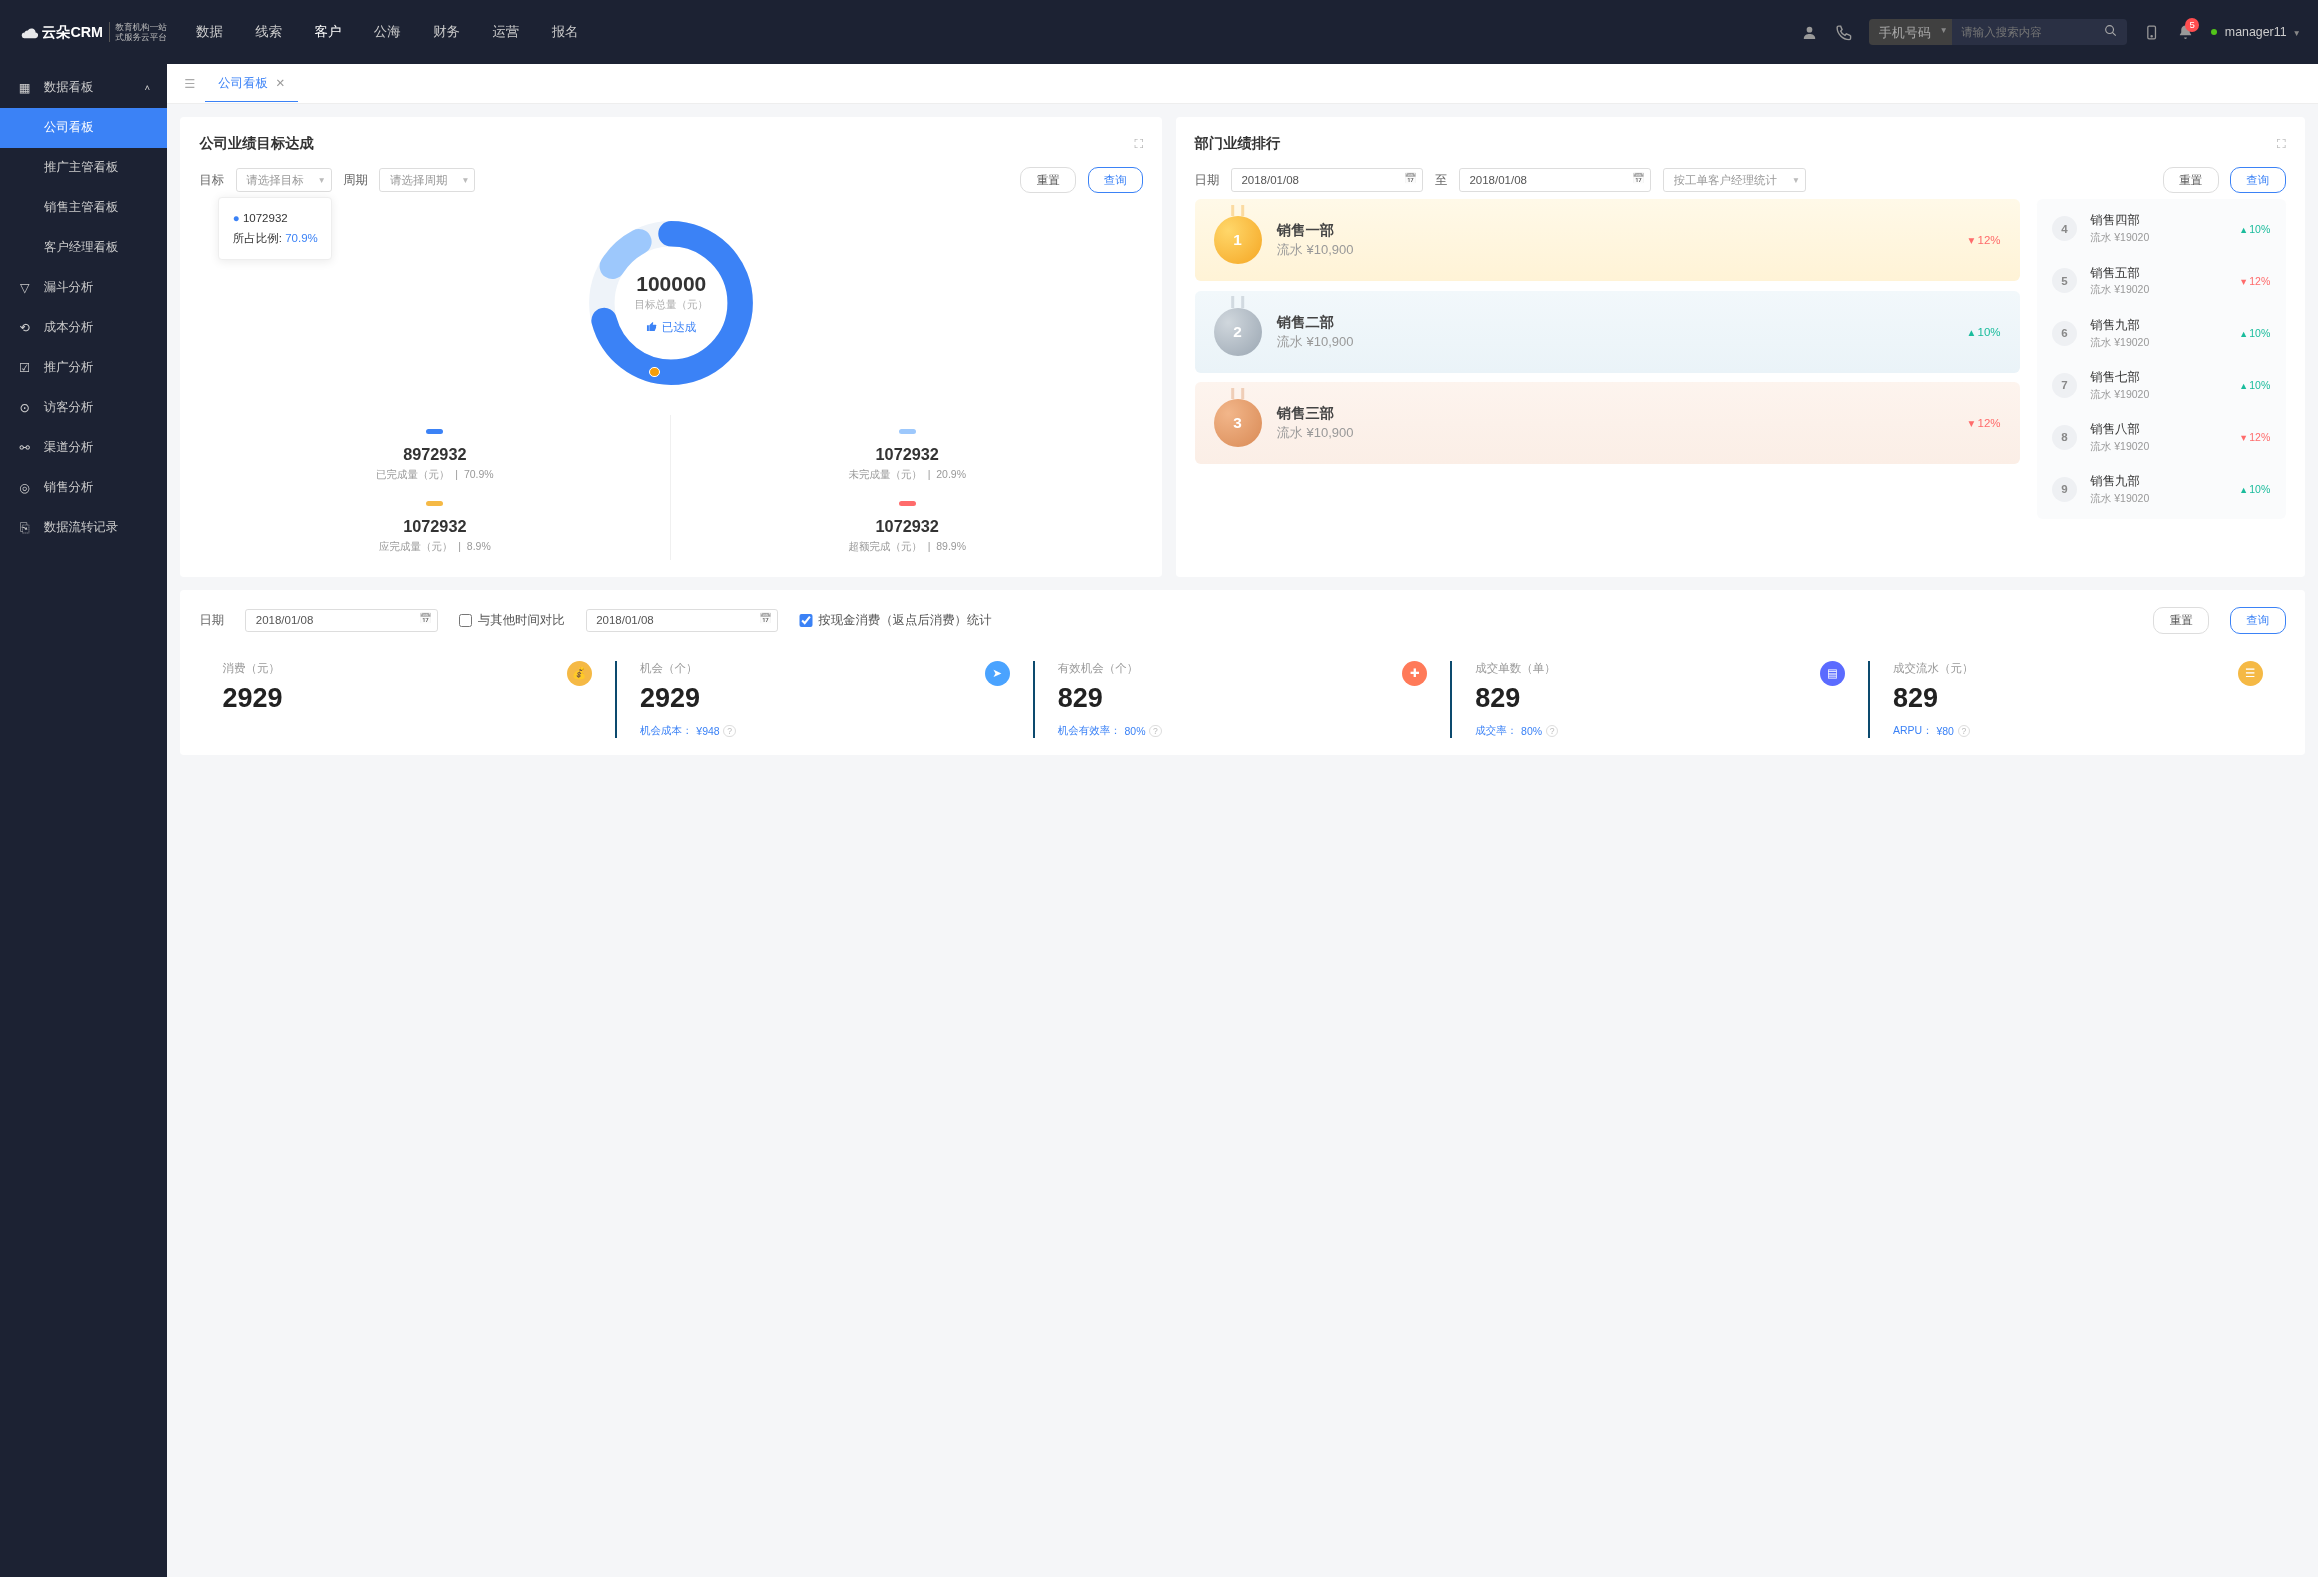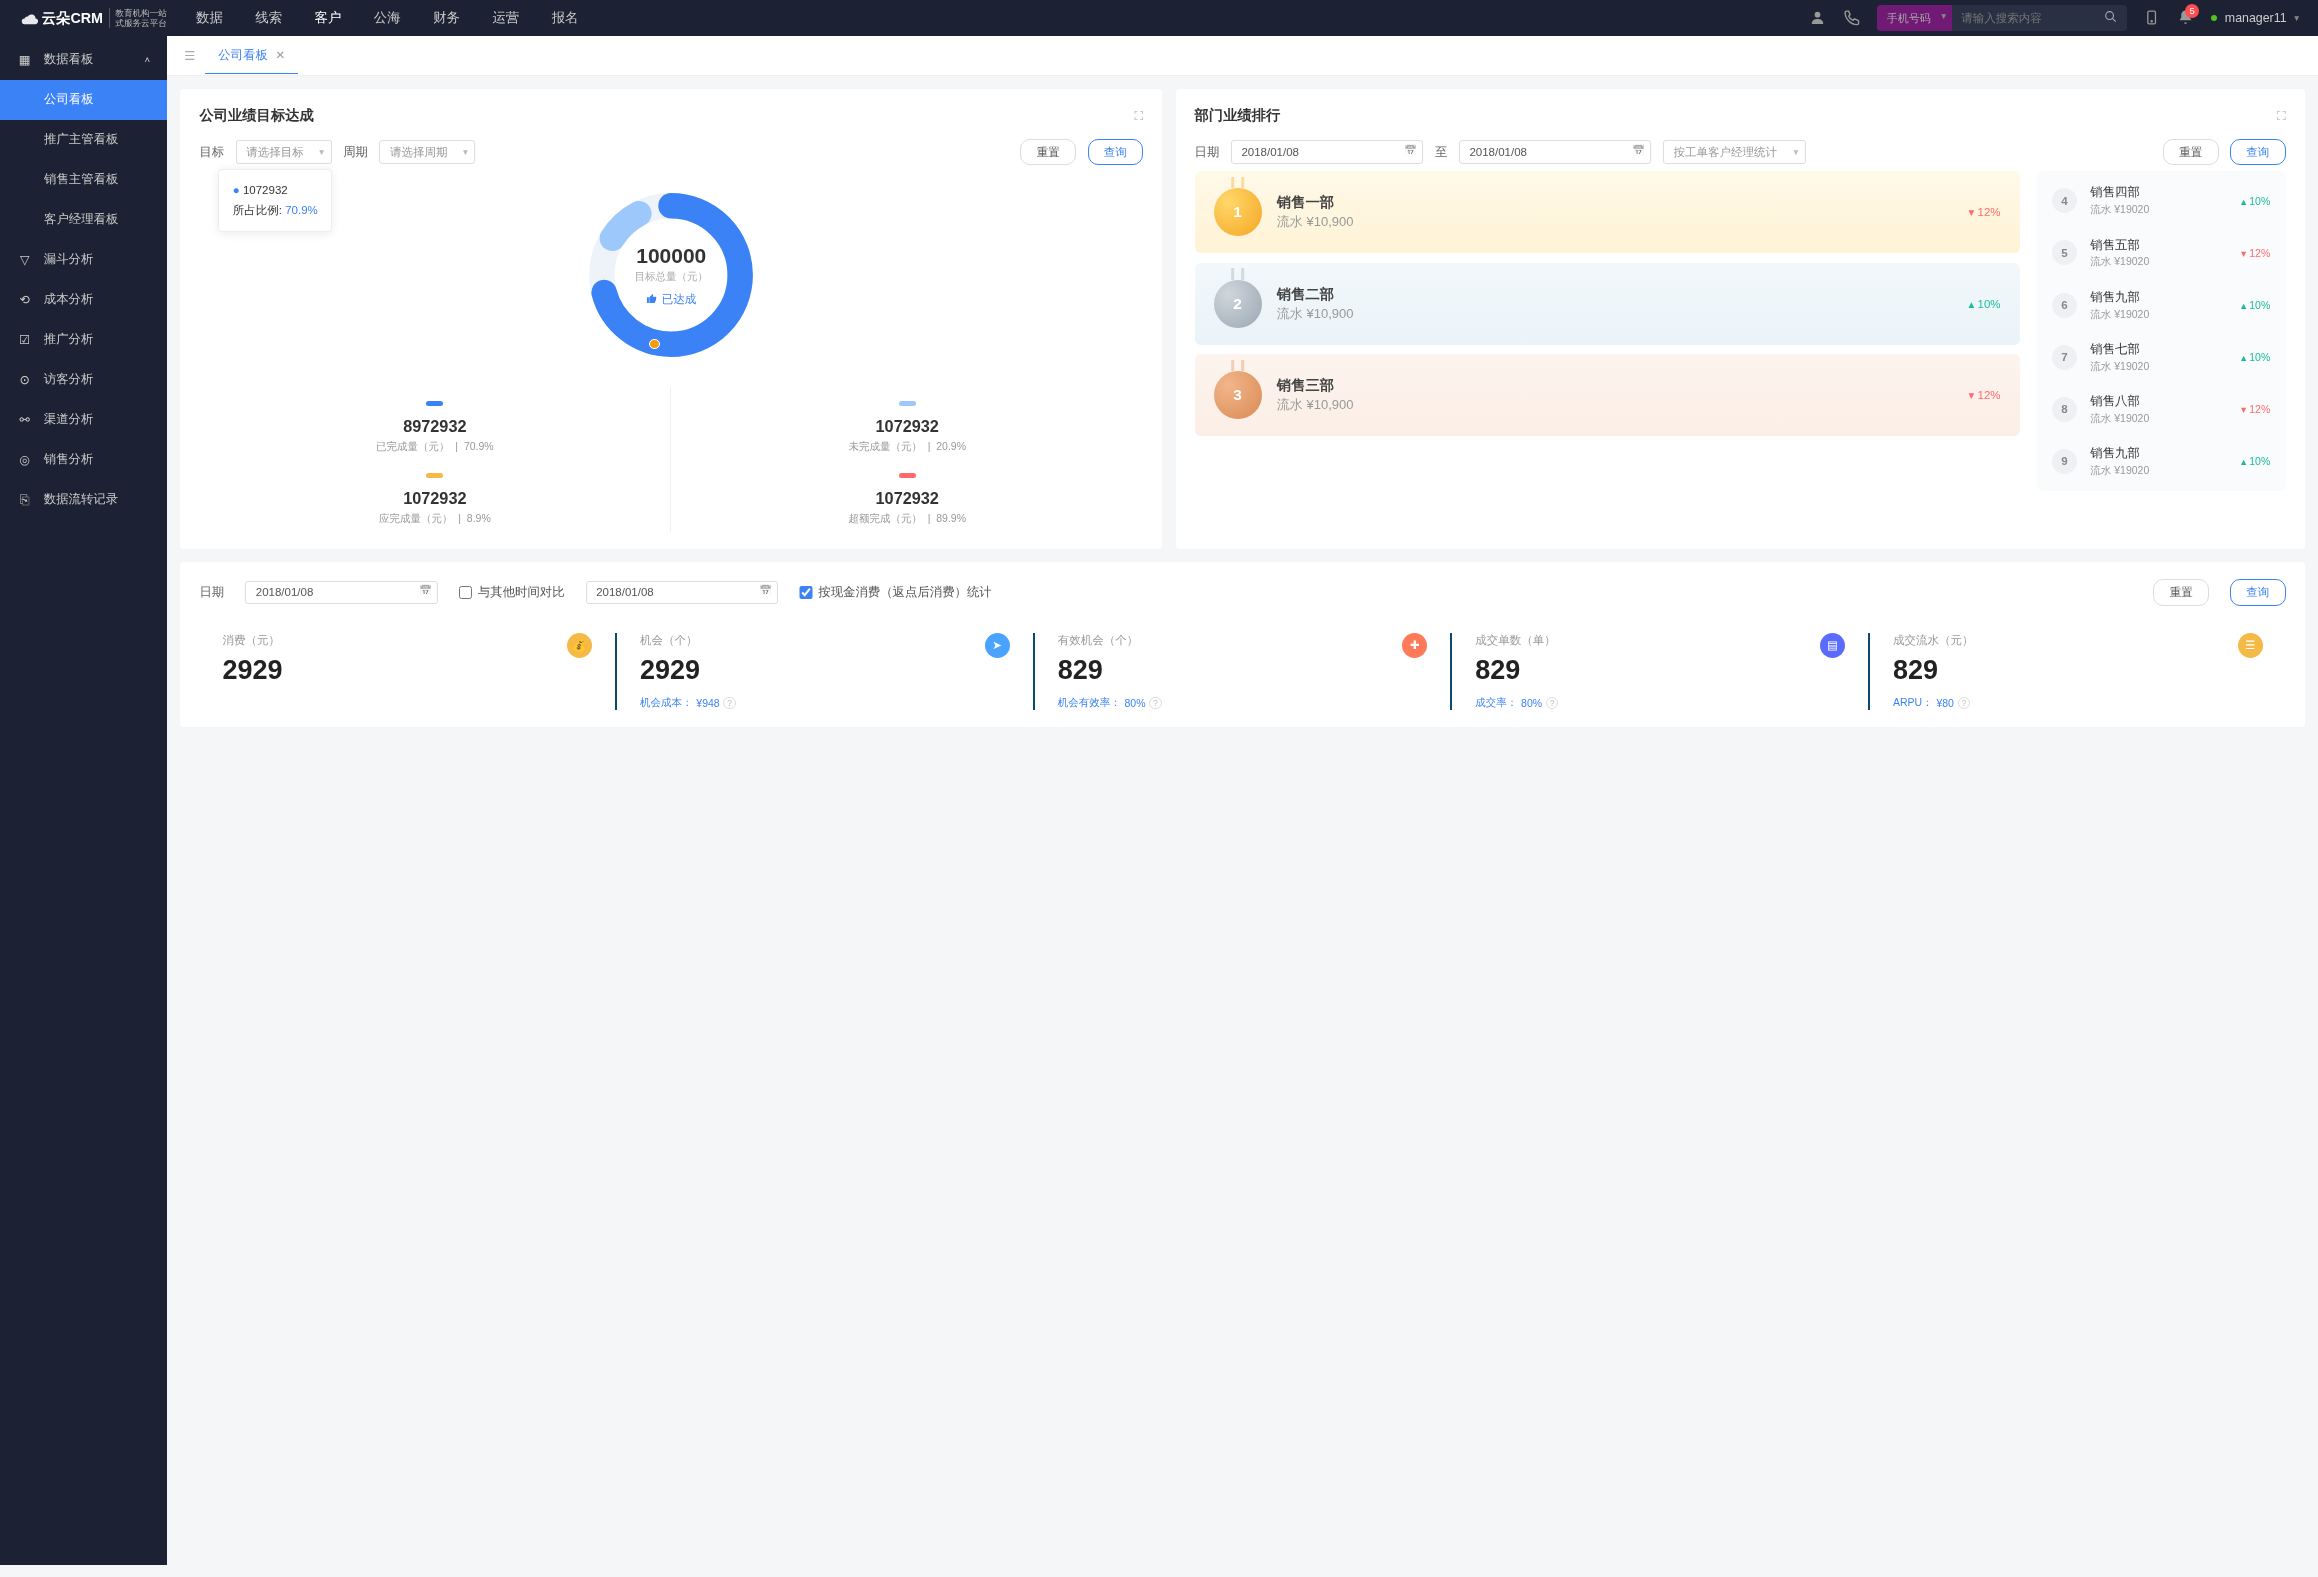--- a/index.html
+++ b/index.html
@@ -1,29 +1,29 @@
 <!DOCTYPE html>
 <html><head>
 <meta charset="utf-8">
 <style>
 * { margin: 0; padding: 0; box-sizing: border-box; font-family: -apple-system, "PingFang SC", "Microsoft YaHei", sans-serif; }
 body { background: #f5f6f8; color: #333; font-size: 12.4px; }
 
 
-.topnav { height: 36px; background: #1c2233; display: flex; align-items: center; padding: 0 19px; color: #fff; }
+.topnav { height: 64px; background: #1c2233; display: flex; align-items: center; padding: 0 19px; color: #fff; }
 .logo-wrap { display: flex; align-items: center; gap: 5.7px; width: 148px; }
 .logo { font-weight: bold; font-size: 14.3px; color:#fff; display:flex; align-items:center;}
 .logo svg { margin-right:3.8px; }
 .logo-sub { font-size: 8.6px; line-height: 1.2; color: #bbb; border-left:1px solid #555; padding-left:5.7px;}
 .nav-items { display: flex; gap: 32.5px; margin-left: 29px; }
 .nav-item { color: #ccc; cursor: pointer; font-size: 13.4px; }
 .nav-item.active { color: #fff; font-weight: 500; }
 .nav-right { margin-left: auto; display: flex; align-items: center; gap: 17px; }
 .nav-icon { color: #999; cursor: pointer; display:flex; align-items:center;}
-.search-sel { background: #701a75; border: none; color: #aaa; padding: 5.7px 21px 5.7px 9.6px; border-radius: 3.8px 0 0 3.8px; font-size: 11px; appearance:none; position:relative;}
+.search-sel { background: #404040; border: none; color: #aaa; padding: 5.7px 21px 5.7px 9.6px; border-radius: 3.8px 0 0 3.8px; font-size: 13px; appearance:none; position:relative;}
 .sel-wrap{position:relative;display:inline-flex;}
 .sel-wrap::after{content:"▾";position:absolute;right:5.7px;top:4.8px;color:#888;font-size:9.6px;pointer-events:none;}
 .search-inp { background: #2a3044; border: none; color: #ccc; padding: 5.7px 9.6px; width: 143px; font-size: 11.5px; }
 .search-btn { background: #2a3044; border: none; color: #aaa; padding: 4.8px 9.6px; border-radius: 0 3.8px 3.8px 0; cursor:pointer;}
 .search-group{display:flex;}
 .notif { position: relative; }
 .notif-badge { position: absolute; top: -5.7px; right: -5.7px; background: #ff4d4f; color: #fff; border-radius: 50%; width: 14.3px; height: 14.3px; font-size: 9.6px; display: flex; align-items: center; justify-content: center; }
 .user-wrap { display: flex; align-items: center; gap: 7.6px; color: #ccc; }
 .status-dot { width: 6.7px; height: 6.7px; background: #52c41a; border-radius: 50%; }
 

